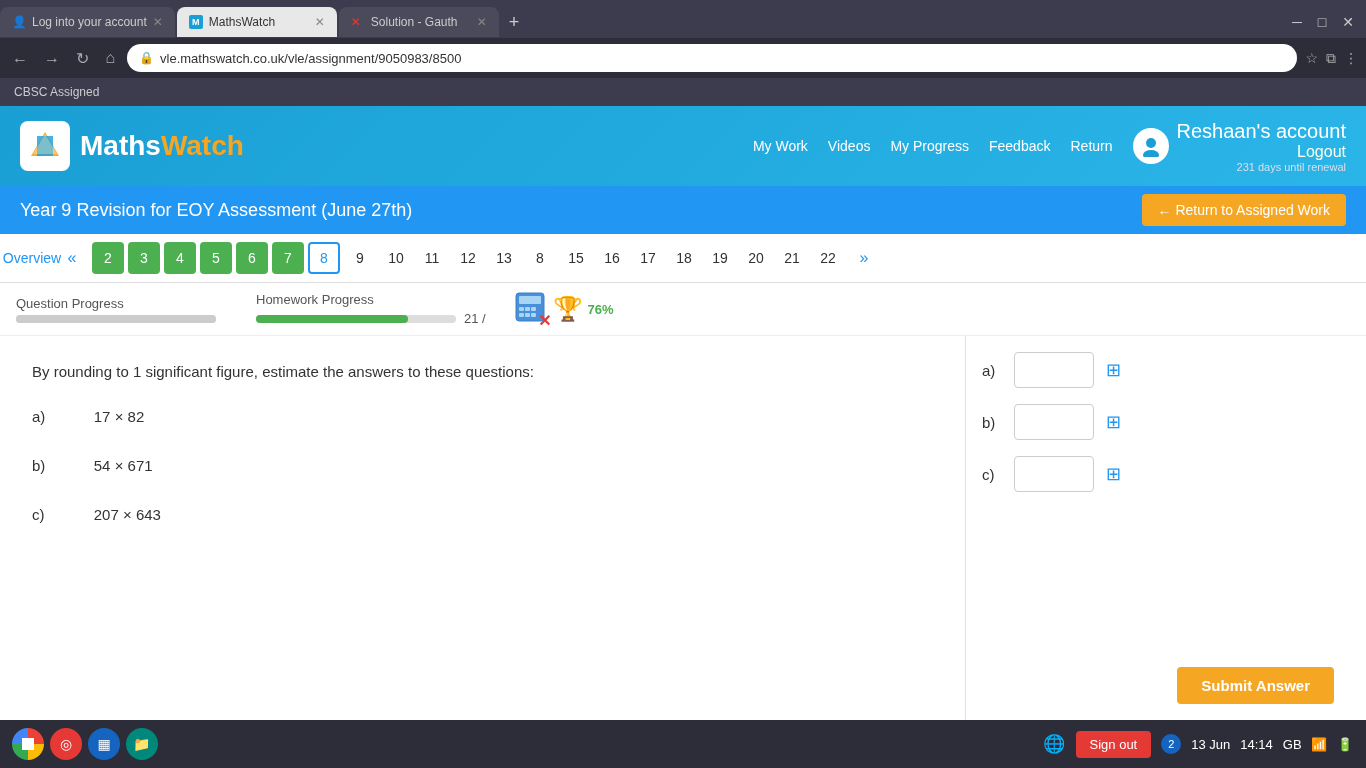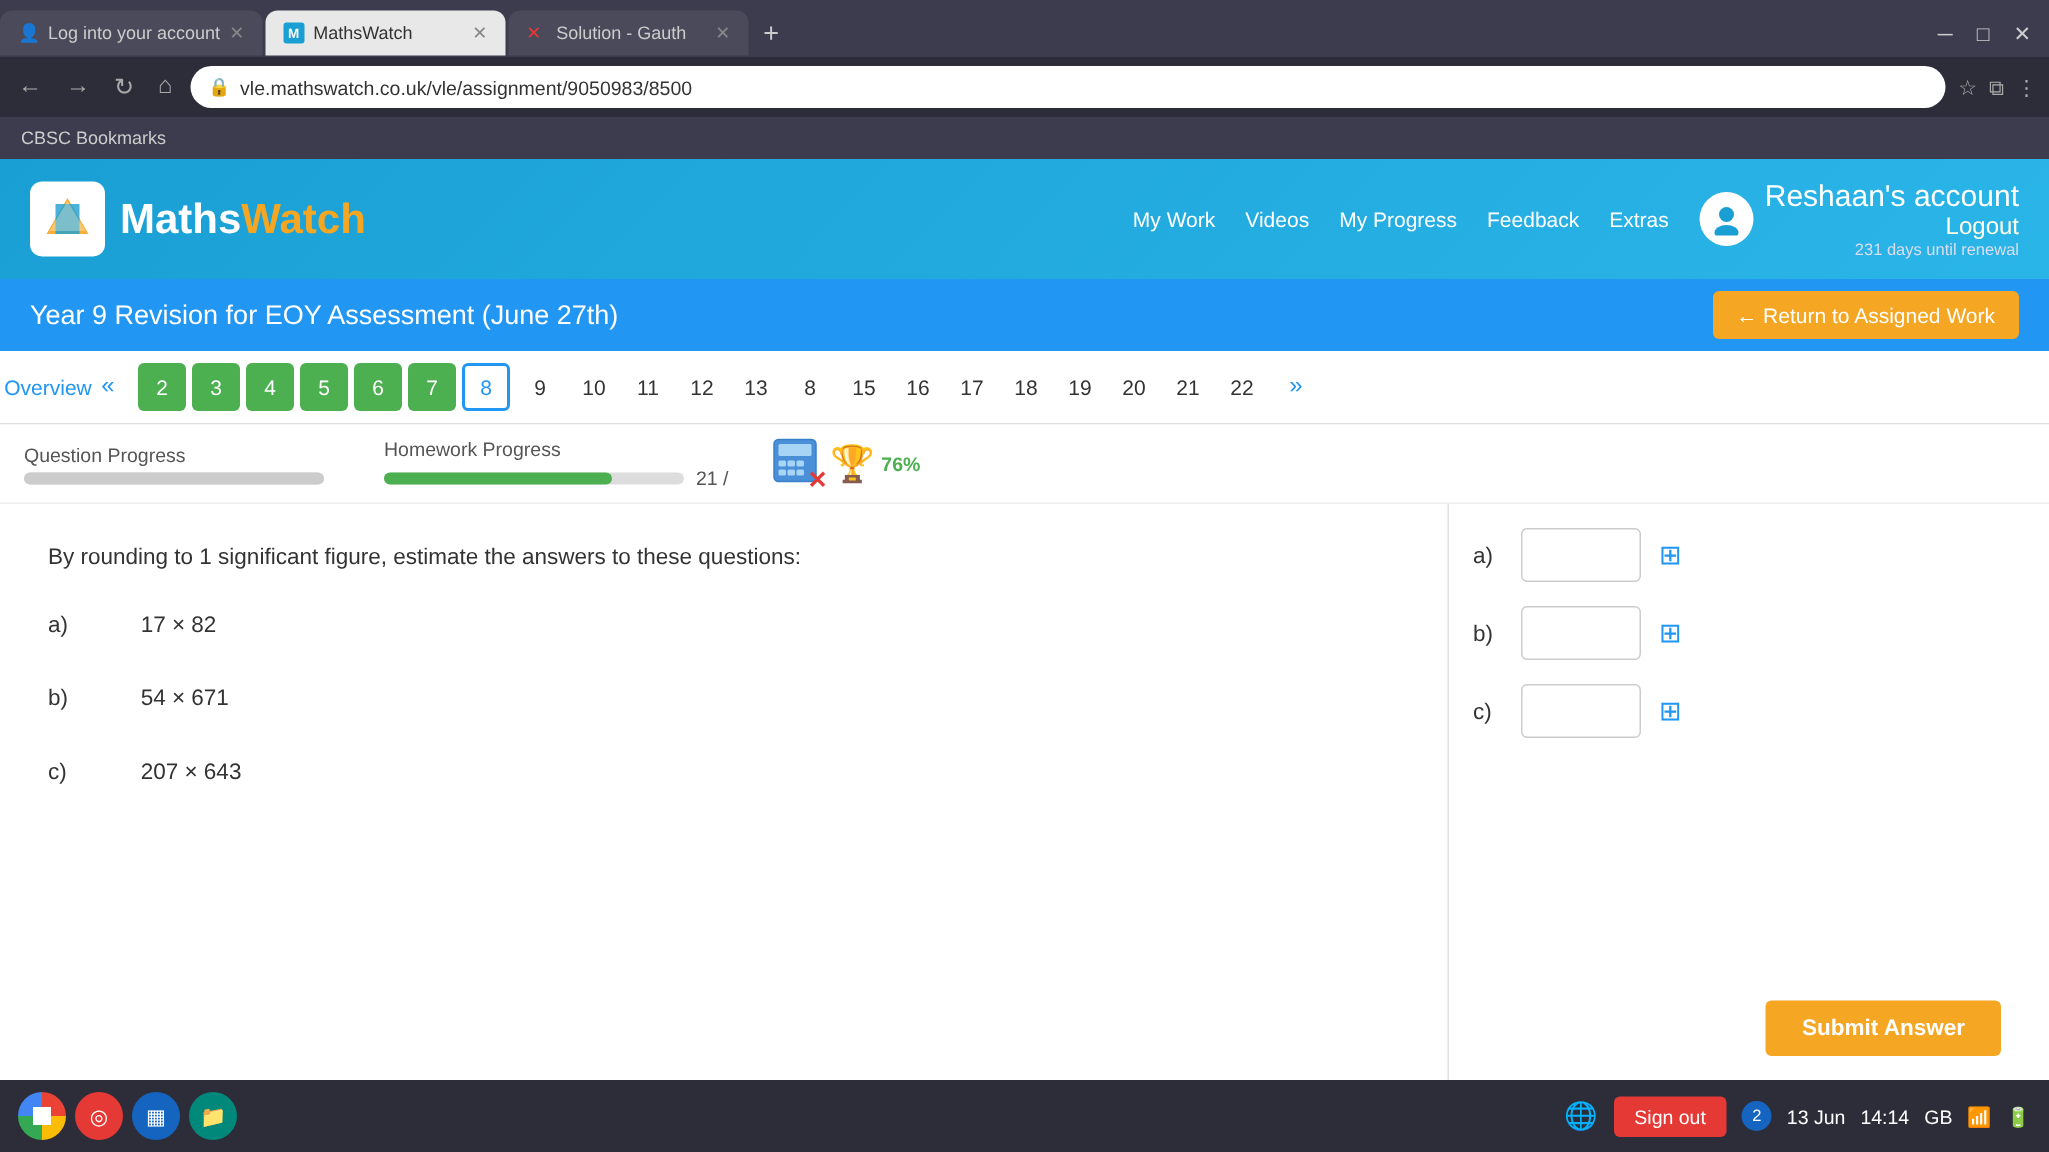--- a/index.html
+++ b/index.html
@@ -138,21 +138,21 @@
       <span class="address-text">vle.mathswatch.co.uk/vle/assignment/9050983/8500</span>
     </div>
     <div class="address-icons">
       <span class="address-icon">☆</span>
       <span class="address-icon">⧉</span>
       <span class="address-icon">⋮</span>
     </div>
   </div>
 
   <div class="bookmarks-bar">
-    <span class="bookmark-item">CBSC Bookmarks</span>
+    <span class="bookmark-item">CBSC Assigned</span>
   </div>
 </div>
 
 <div class="main-content">
 
   <div class="mw-header">
     <div class="mw-logo">
       <div class="mw-logo-icon">
         <svg width="36" height="36" viewBox="0 0 36 36">
           <polygon points="18,4 32,28 4,28" fill="#f5a623" opacity="0.9"></polygon>
@@ -162,21 +162,21 @@
       </div>
       <div class="mw-logo-text">
         <span class="mw-logo-maths">Maths</span><span class="mw-logo-watch">Watch</span>
       </div>
     </div>
     <div class="mw-nav">
       <a class="mw-nav-item">My Work</a>
       <a class="mw-nav-item">Videos</a>
       <a class="mw-nav-item">My Progress</a>
       <a class="mw-nav-item">Feedback</a>
-      <a class="mw-nav-item">Extras</a>
+      <a class="mw-nav-item">Return</a>
       <div class="mw-user">
         <div class="mw-user-icon">
           <svg width="22" height="22" viewBox="0 0 22 22">
             <circle cx="11" cy="8" r="5" fill="#1a9fd4"></circle>
             <ellipse cx="11" cy="20" rx="8" ry="5" fill="#1a9fd4"></ellipse>
           </svg>
         </div>
         <div class="mw-user-info">
           <div class="mw-user-name">Reshaan's account</div>
           <div class="mw-user-logout">Logout</div>

